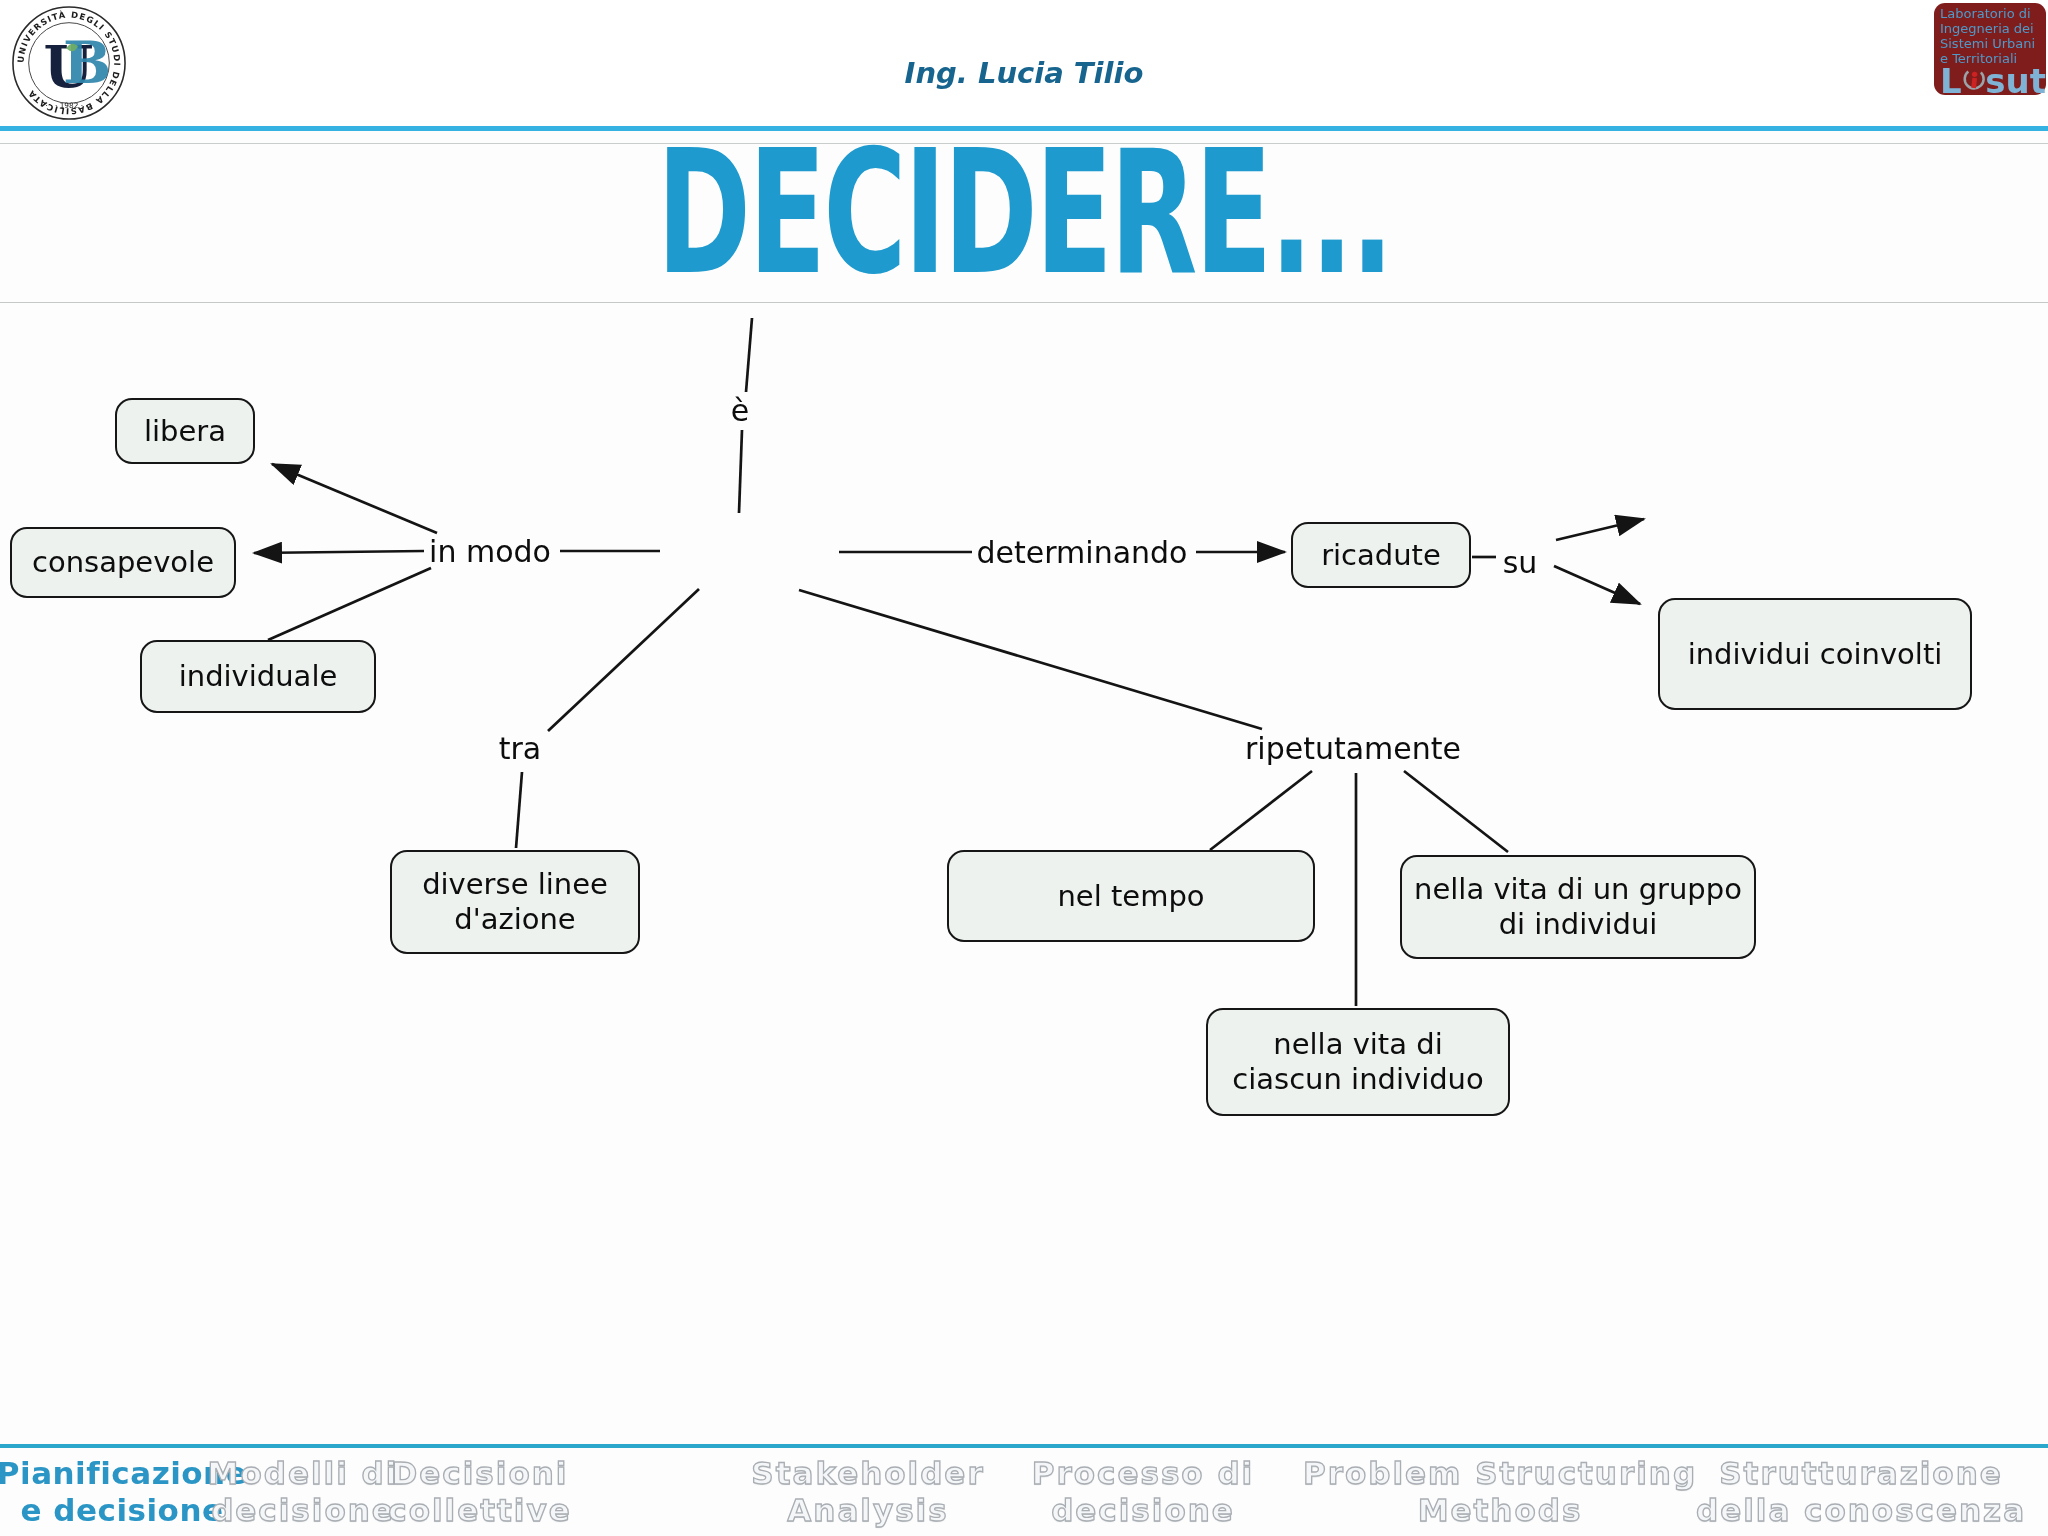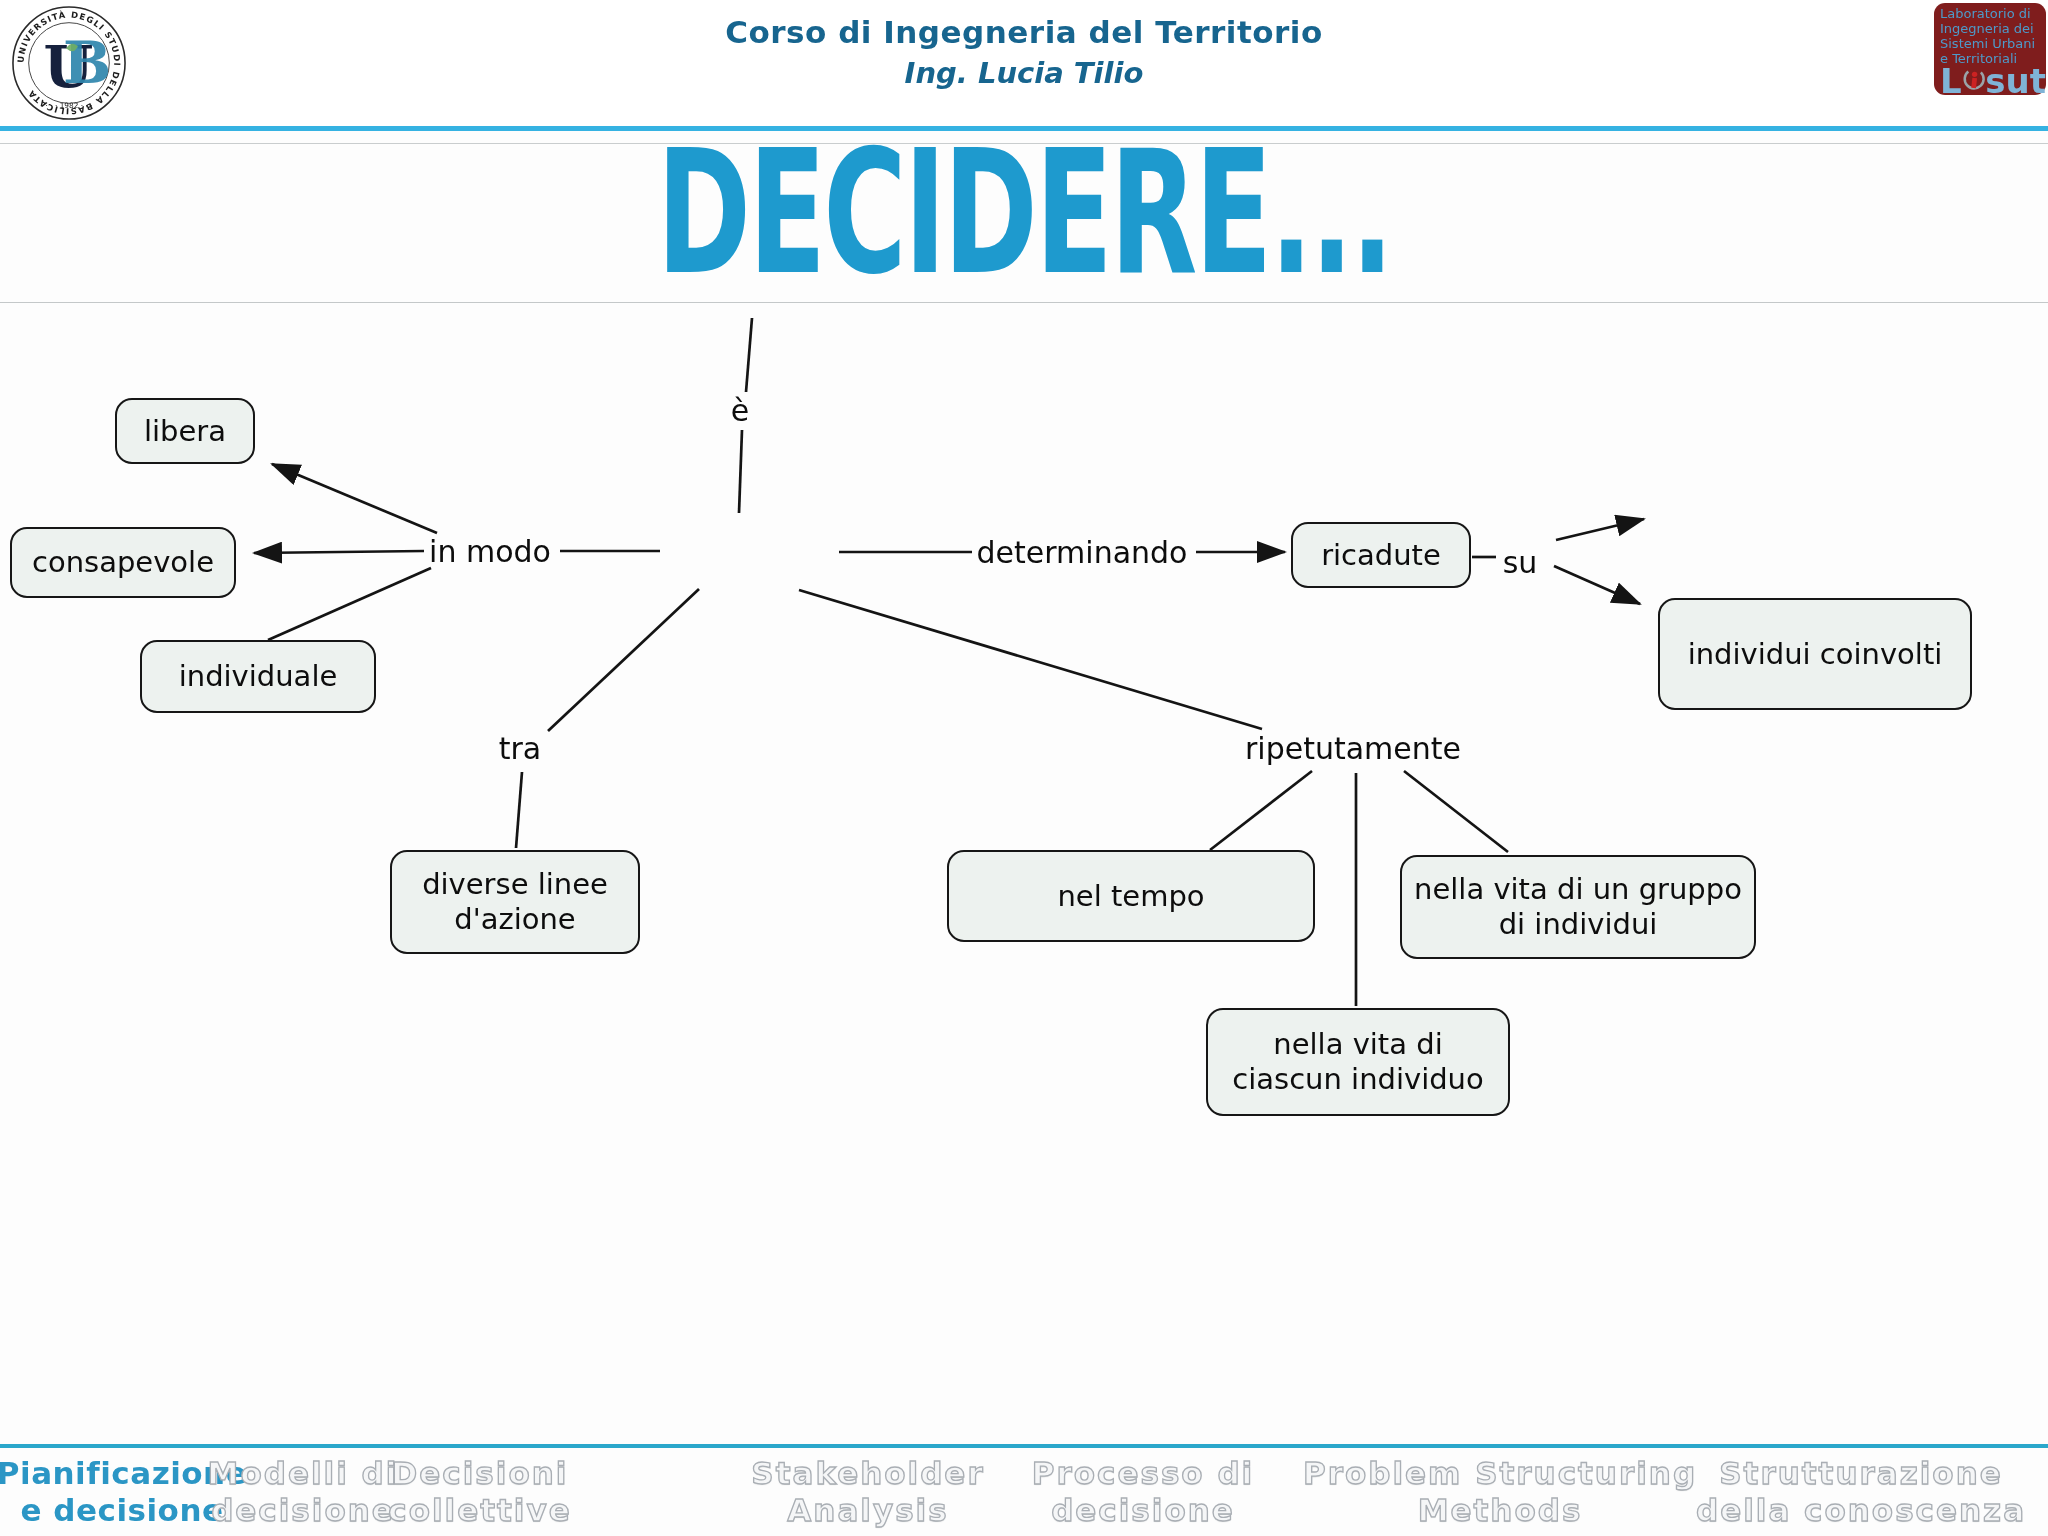--- a/index.html
+++ b/index.html
@@ -60,21 +60,20 @@
       <path id="sealRing" d="M 14 60 A 46 46 0 1 1 106 60 A 46 46 0 1 1 14 60" fill="none"></path>
       <text font-size="8.6" font-weight="bold" fill="#1c1c1c" letter-spacing="1.2">
         <textPath href="#sealRing">UNIVERSITÀ DEGLI STUDI DELLA BASILICATA</textPath>
       </text>
       <text x="34" y="84" font-family="DejaVu Serif, serif" font-size="58" font-weight="bold" fill="#16213d">U</text>
       <text x="54" y="80" font-family="DejaVu Serif, serif" font-size="58" font-weight="bold" fill="#2f86ad" opacity="0.92">B</text>
       <path d="M57 45 q6 -8 12 -2 q-4 9 -12 2" fill="#6fae62" opacity=".9"></path>
       <text x="60" y="106" text-anchor="middle" font-size="7.5" fill="#1c1c1c">· · ·  1982  · · ·</text>
     </svg>
 
-    <div class="course-title">Corso di Ingegneria del Territorio</div>
     <div class="lecturer">Ing. Lucia Tilio</div>
 
     <div class="lab">
       <div class="ln">Laboratorio di</div>
       <div class="ln">Ingegneria dei</div>
       <div class="ln">Sistemi Urbani</div>
       <div class="ln">e Territoriali</div>
       <div class="mark">
         <span class="mk">L</span>
         <svg width="28" height="30" viewBox="0 0 30 32">

